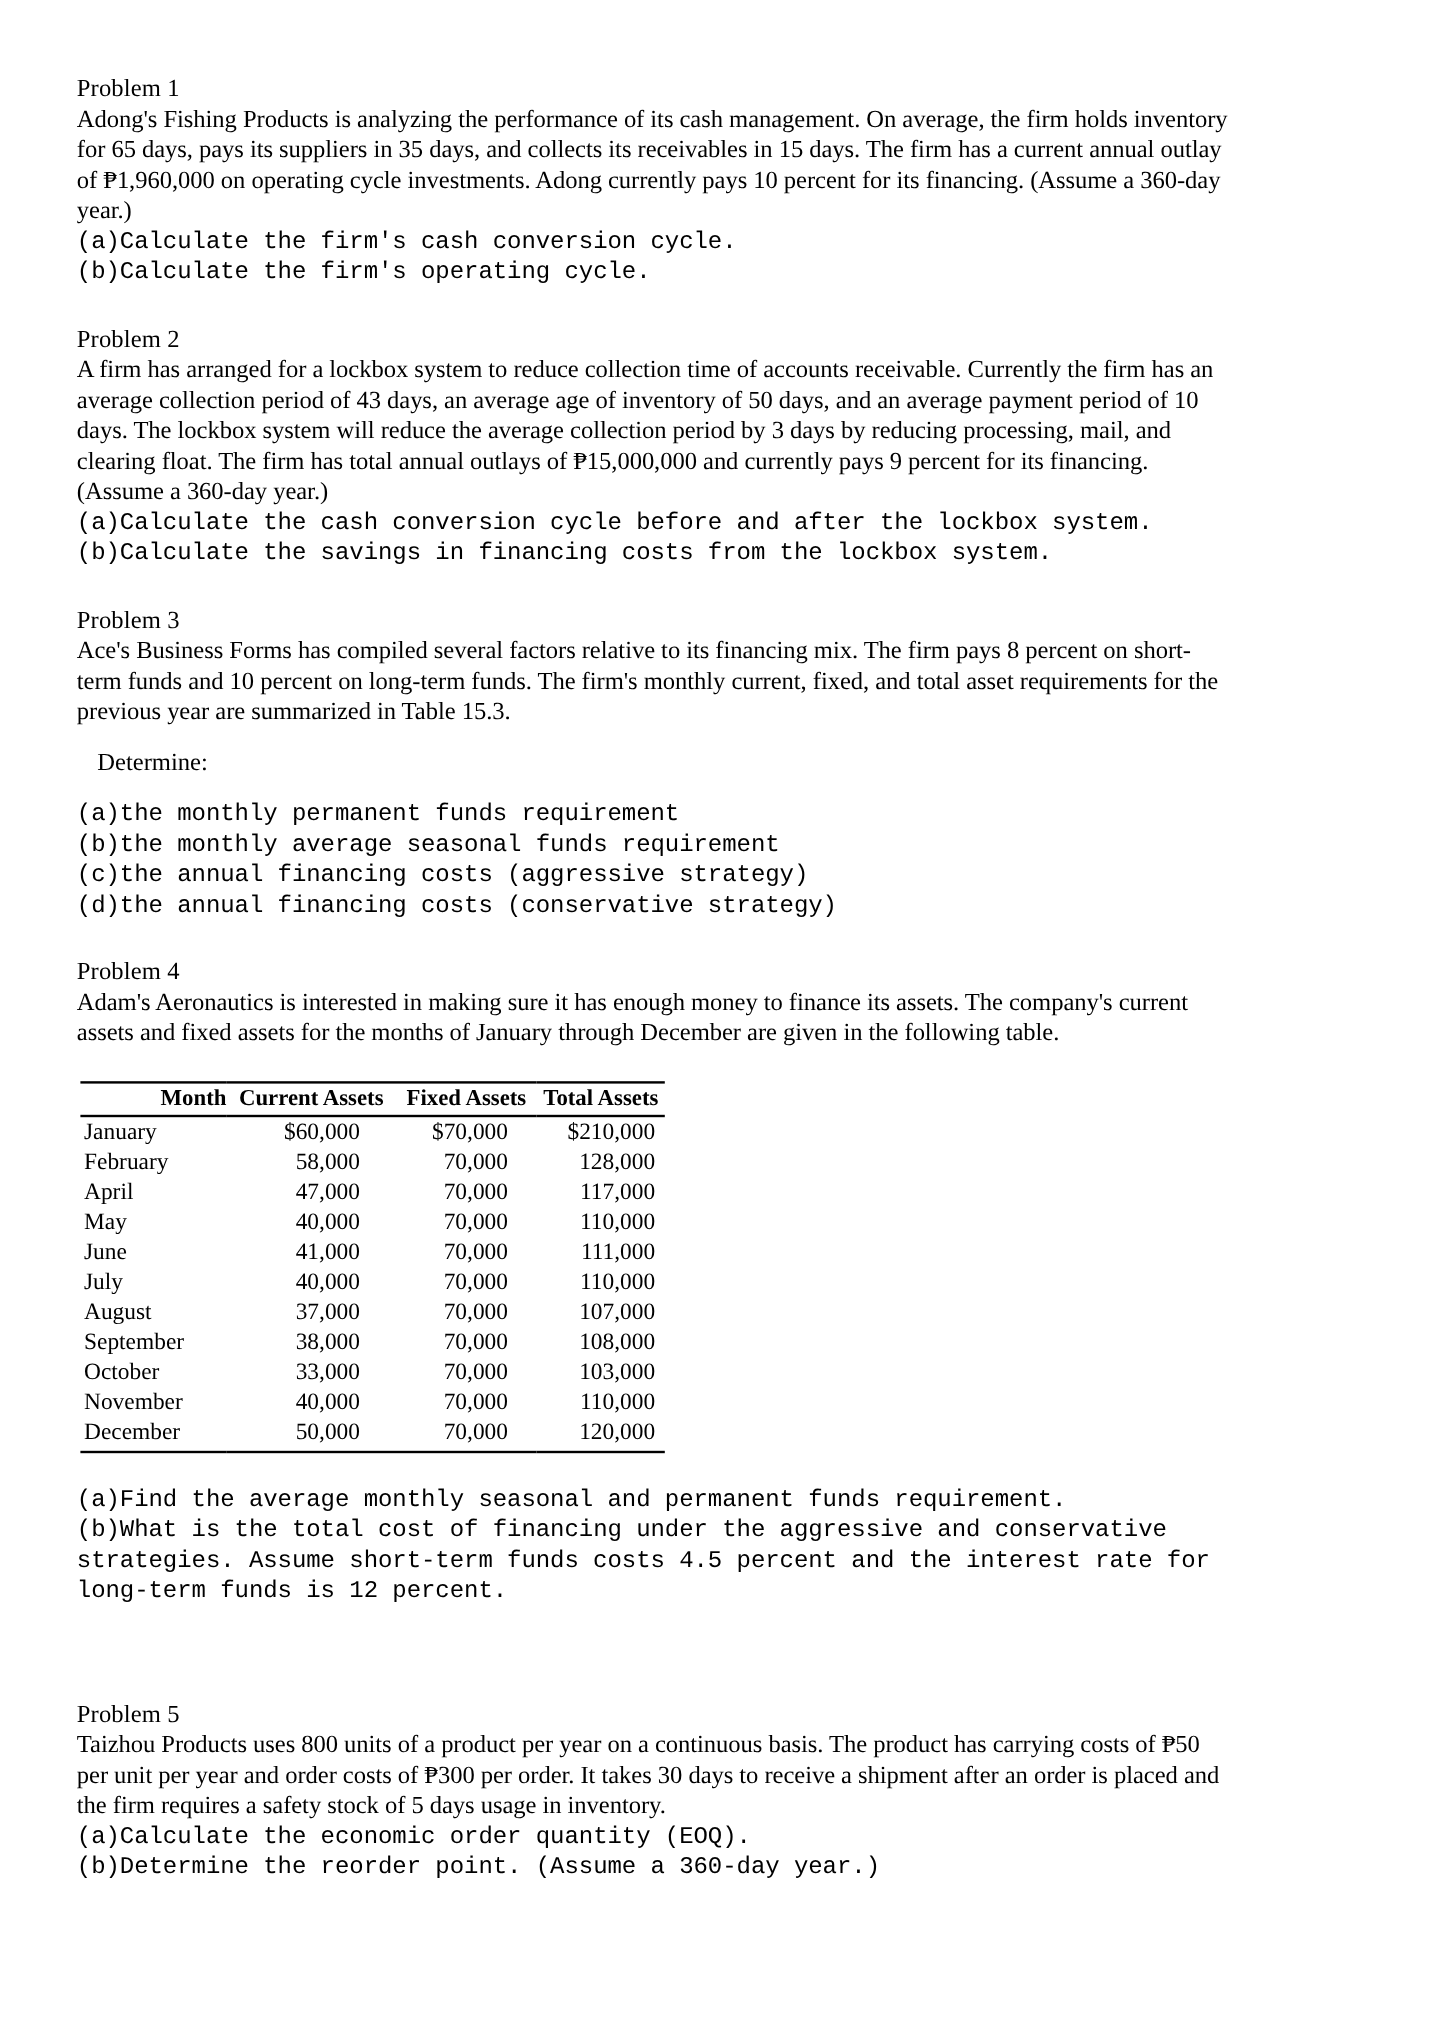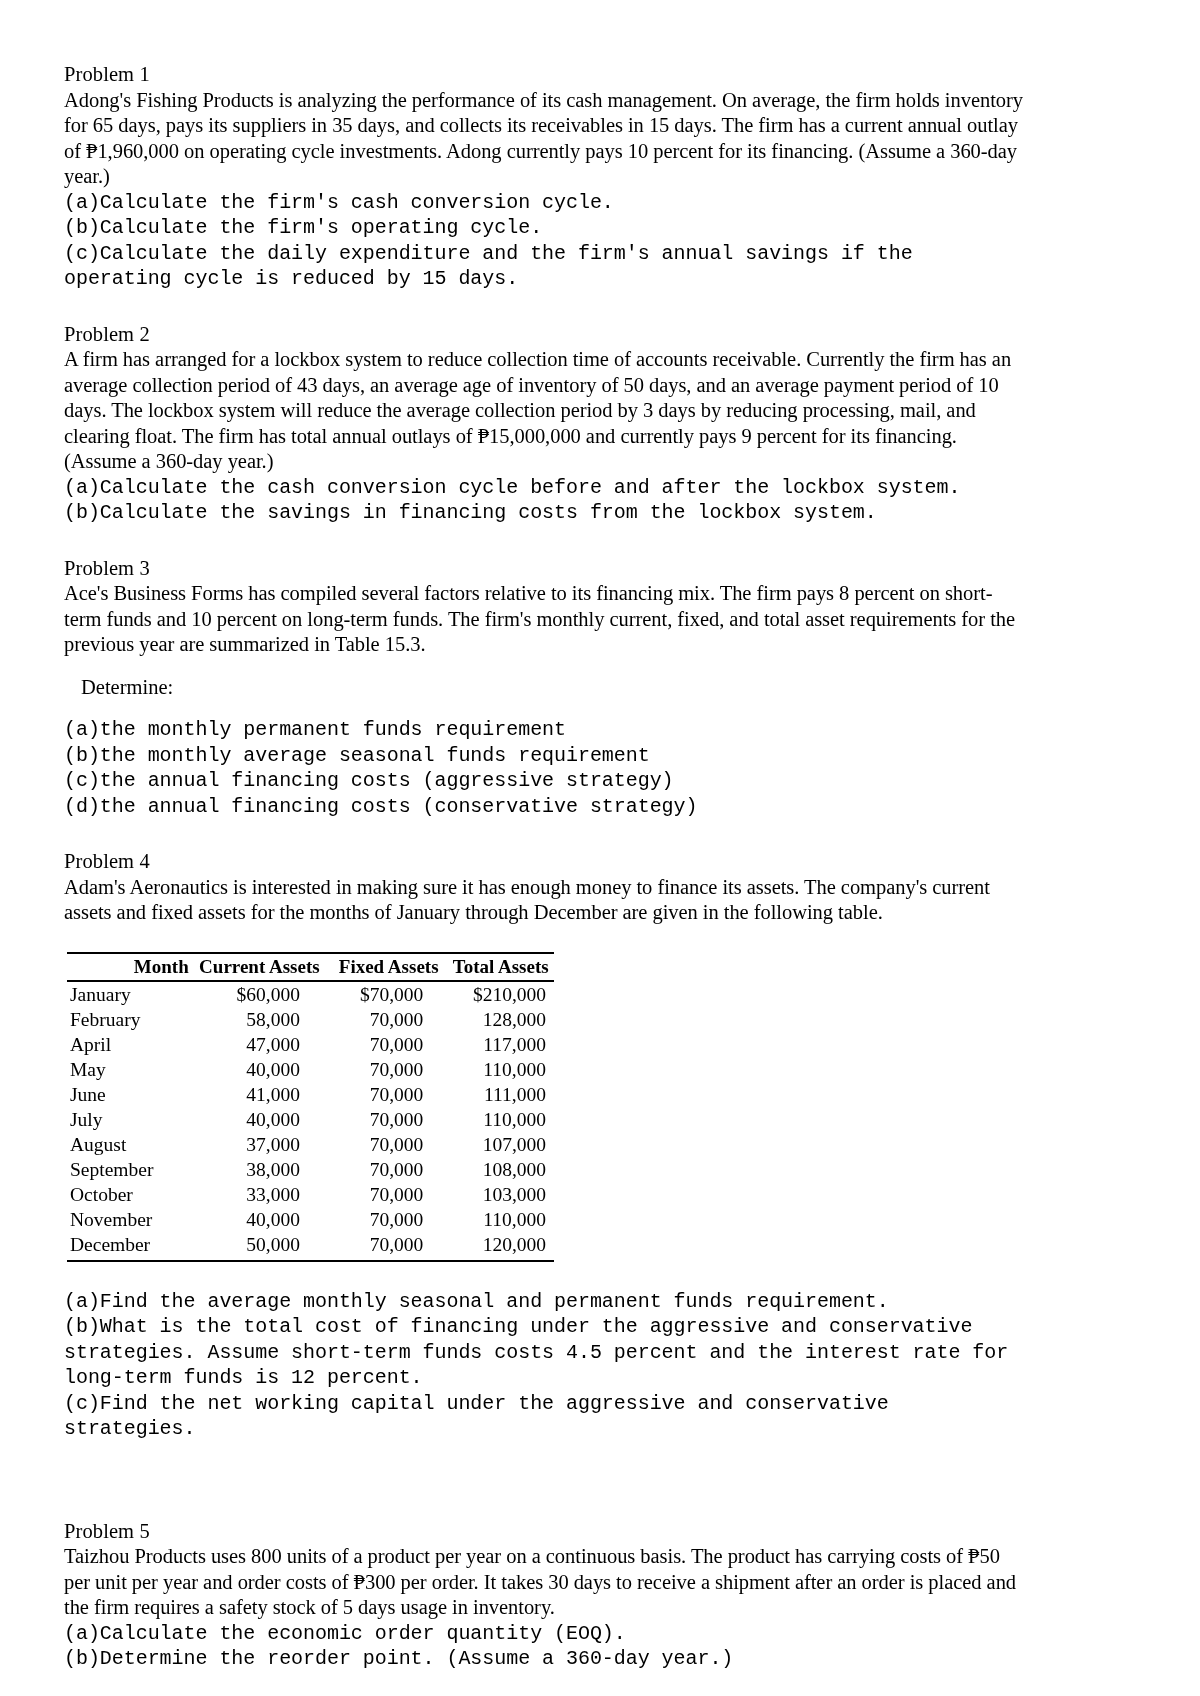--- a/index.html
+++ b/index.html
@@ -108,21 +108,20 @@
 <body>
 
 <div class="page">
 
   <div class="problem-block">
     <p class="problem-heading">Problem 1</p>
     <p class="problem-body">Adong's Fishing Products is analyzing the performance of its cash management. On average, the firm holds inventory for 65 days, pays its suppliers in 35 days, and collects its receivables in 15 days. The firm has a current annual outlay of ₱1,960,000 on operating cycle investments. Adong currently pays 10 percent for its financing. (Assume a 360-day year.)</p>
     <div class="sub-list">
       <p class="sub-item"><span class="marker">(a)</span><span>Calculate the firm's cash conversion cycle.</span></p>
       <p class="sub-item"><span class="marker">(b)</span><span>Calculate the firm's operating cycle.</span></p>
-      <p class="sub-item"><span class="marker">(c)</span><span>Calculate the daily expenditure and the firm's annual savings if the operating cycle is reduced by 15 days.</span></p>
     </div>
   </div>
 
   <div class="problem-block">
     <p class="problem-heading">Problem 2</p>
     <p class="problem-body">A firm has arranged for a lockbox system to reduce collection time of accounts receivable. Currently the firm has an average collection period of 43 days, an average age of inventory of 50 days, and an average payment period of 10 days. The lockbox system will reduce the average collection period by 3 days by reducing processing, mail, and clearing float. The firm has total annual outlays of ₱15,000,000 and currently pays 9 percent for its financing. (Assume a 360-day year.)</p>
     <div class="sub-list">
       <p class="sub-item"><span class="marker">(a)</span><span>Calculate the cash conversion cycle before and after the lockbox system.</span></p>
       <p class="sub-item"><span class="marker">(b)</span><span>Calculate the savings in financing costs from the lockbox system.</span></p>
     </div>
@@ -221,21 +220,20 @@
             <td class="n2">70,000</td>
             <td class="n3">120,000</td>
           </tr>
         </tbody>
       </table>
     </div>
 
     <div class="sub-list after-table">
       <p class="sub-item"><span class="marker">(a)</span><span>Find the average monthly seasonal and permanent funds requirement.</span></p>
       <p class="sub-item"><span class="marker">(b)</span><span>What is the total cost of financing under the aggressive and conservative strategies. Assume short-term funds costs 4.5 percent and the interest rate for long-term funds is 12 percent.</span></p>
-      <p class="sub-item"><span class="marker">(c)</span><span>Find the net working capital under the aggressive and conservative strategies.</span></p>
     </div>
   </div>
 
   <div class="gap-large"></div>
 
   <div class="problem-block">
     <p class="problem-heading">Problem 5</p>
     <p class="problem-body">Taizhou Products uses 800 units of a product per year on a continuous basis. The product has carrying costs of ₱50 per unit per year and order costs of ₱300 per order. It takes 30 days to receive a shipment after an order is placed and the firm requires a safety stock of 5 days usage in inventory.</p>
     <div class="sub-list">
       <p class="sub-item"><span class="marker">(a)</span><span>Calculate the economic order quantity (EOQ).</span></p>

